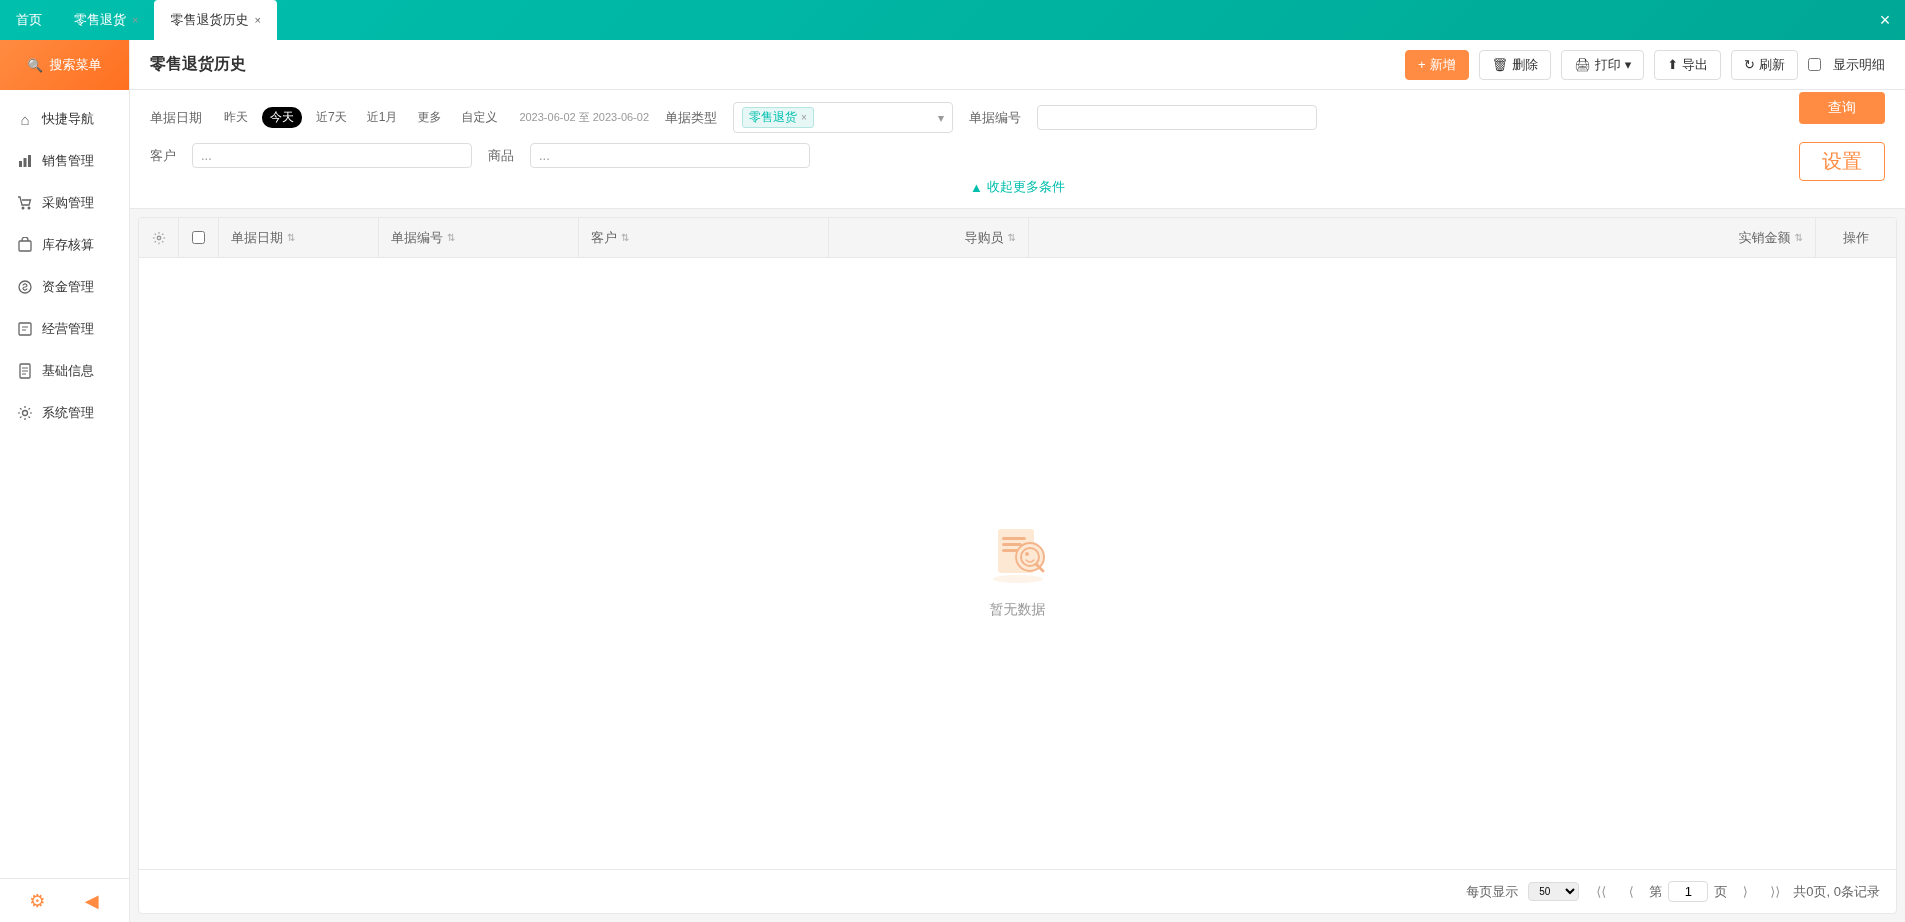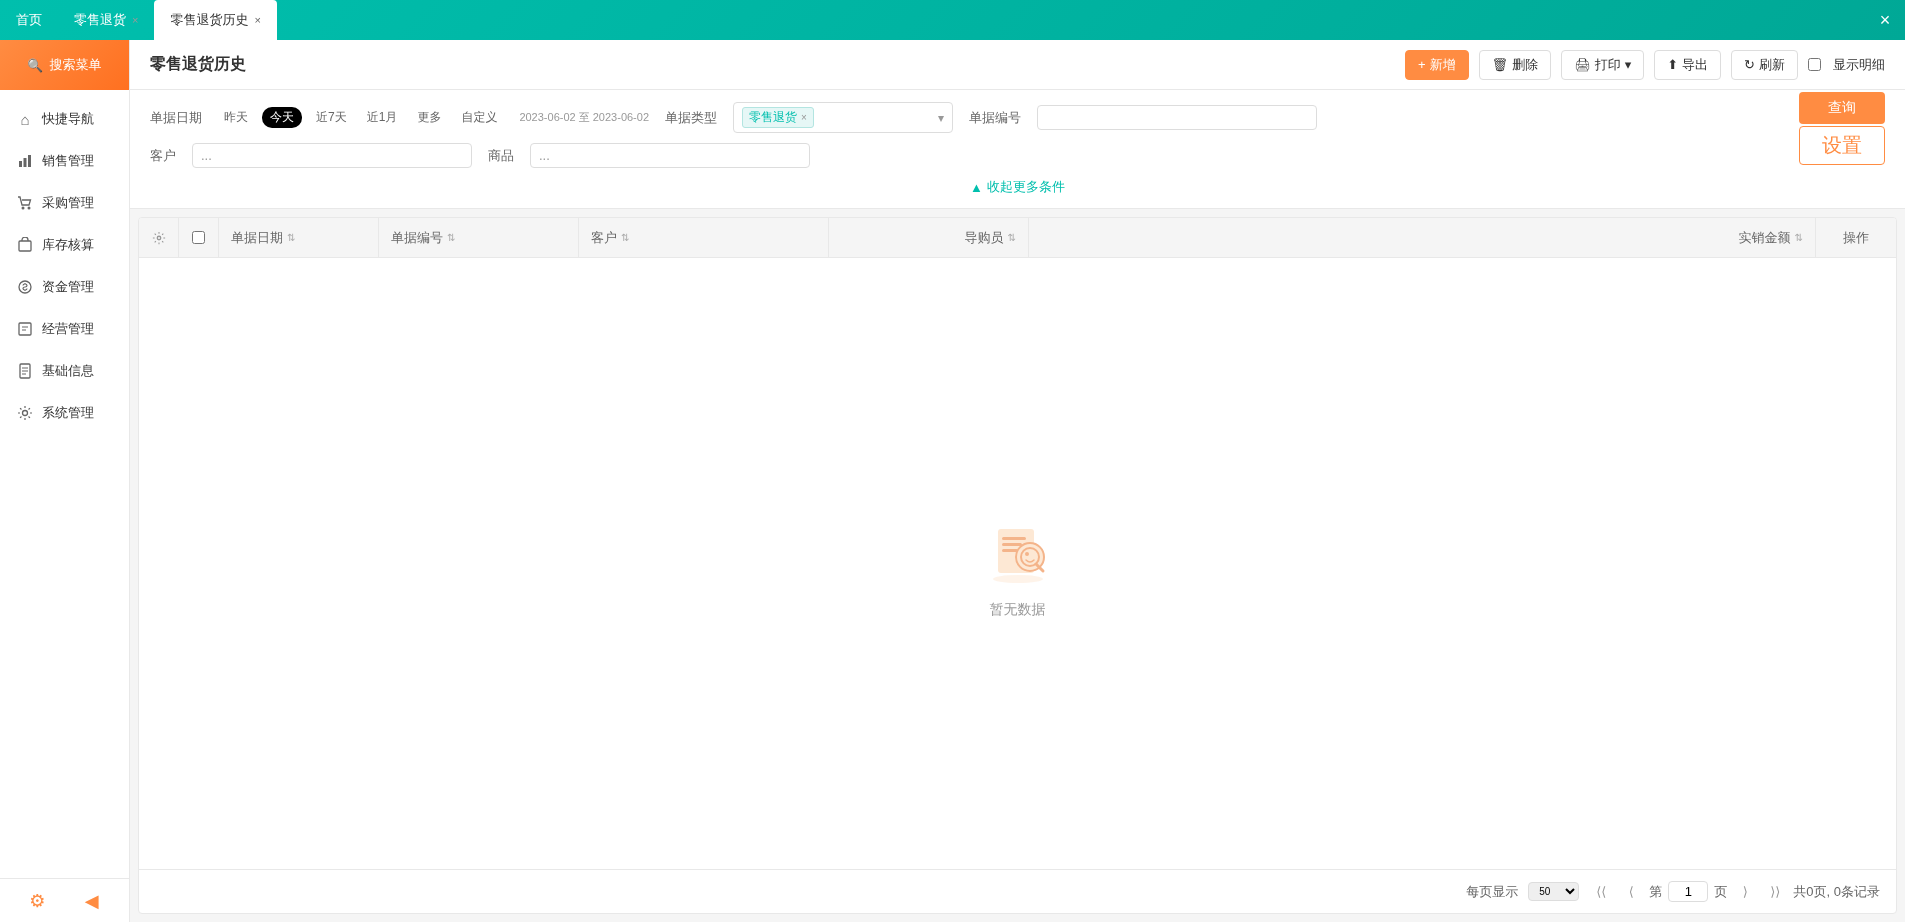--- a/index.html
+++ b/index.html
@@ -629,21 +629,21 @@
   </div>
 </div>
 
 <style>
   .query-setting-btns {
     position: absolute;
     right: 20px;
     top: 92px;
     display: flex;
     flex-direction: column;
-    gap: 2px;
+    gap: 18px;
     z-index: 10;
   }
   .btn-query-main {
     background: #ff8c42;
     color: #fff;
     border: none;
     border-radius: 4px;
     padding: 7px 22px;
     font-size: 14px;
     cursor: pointer;

